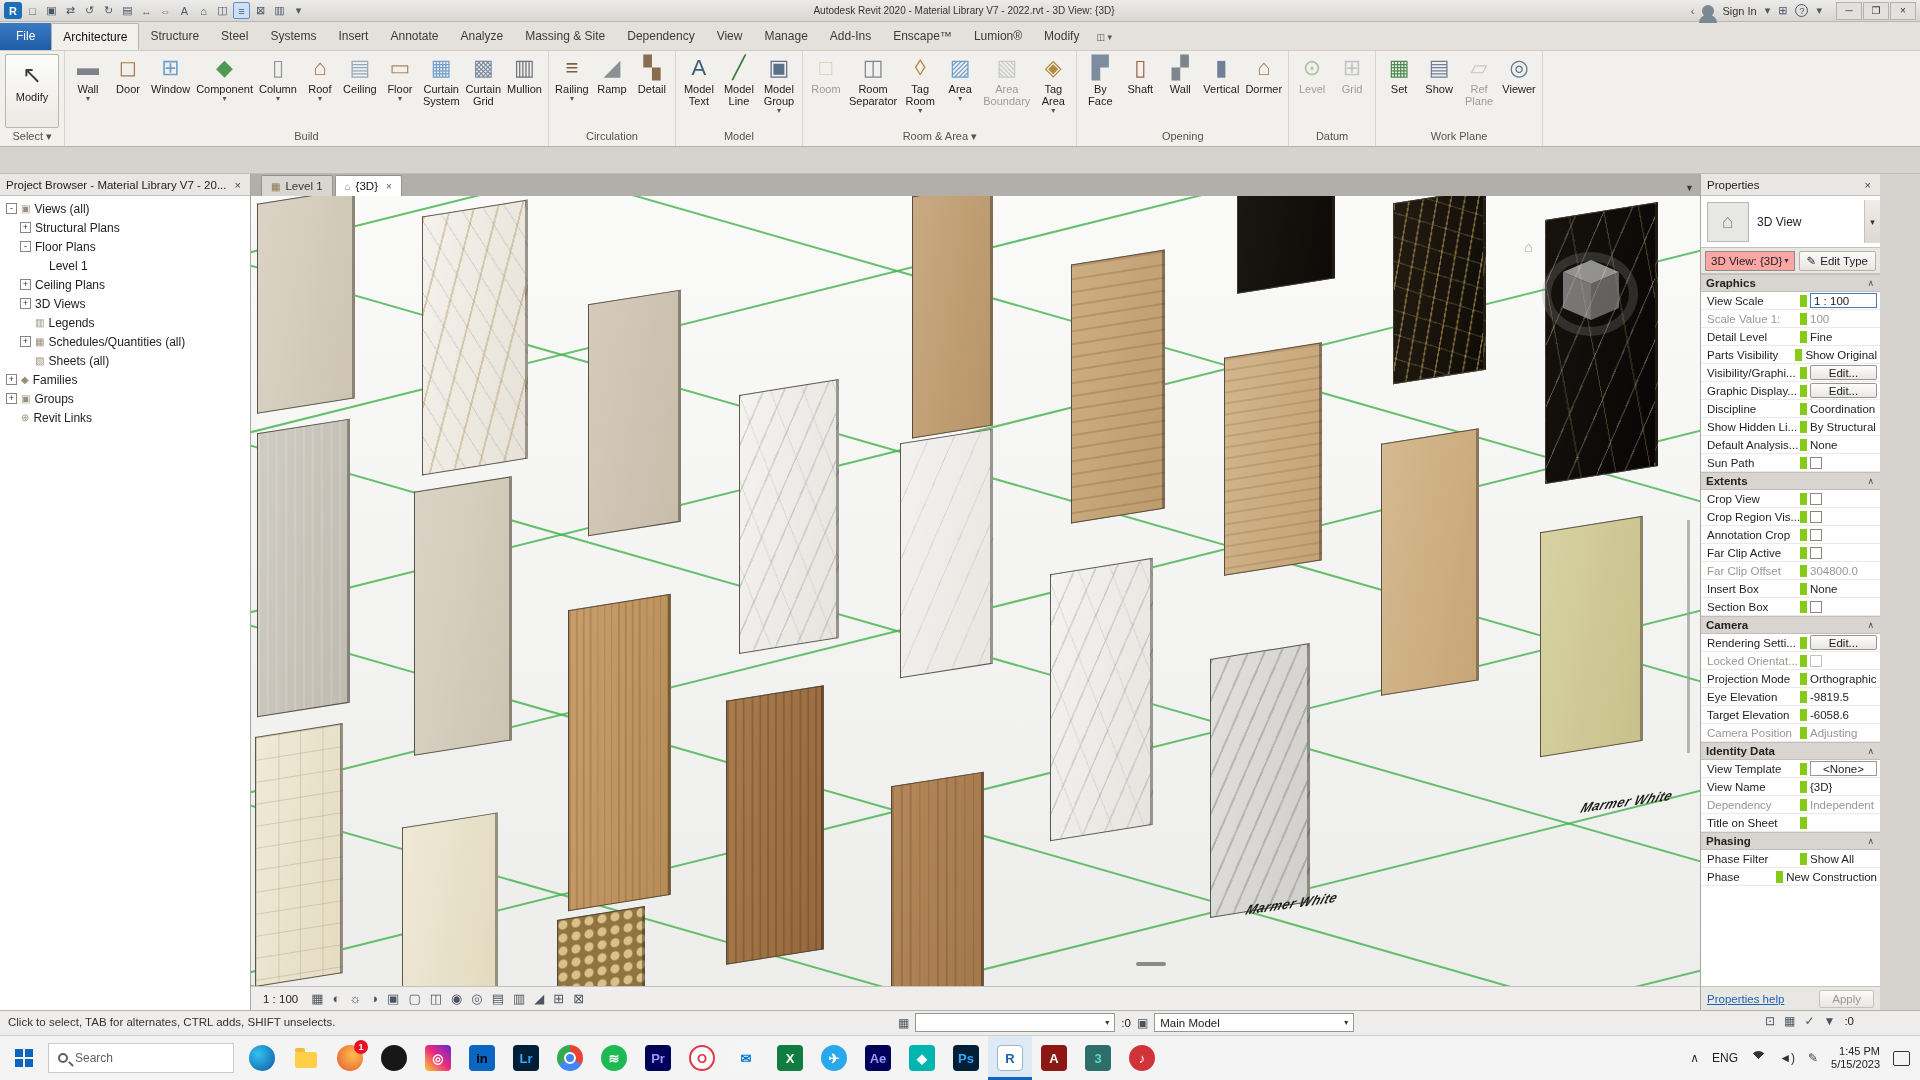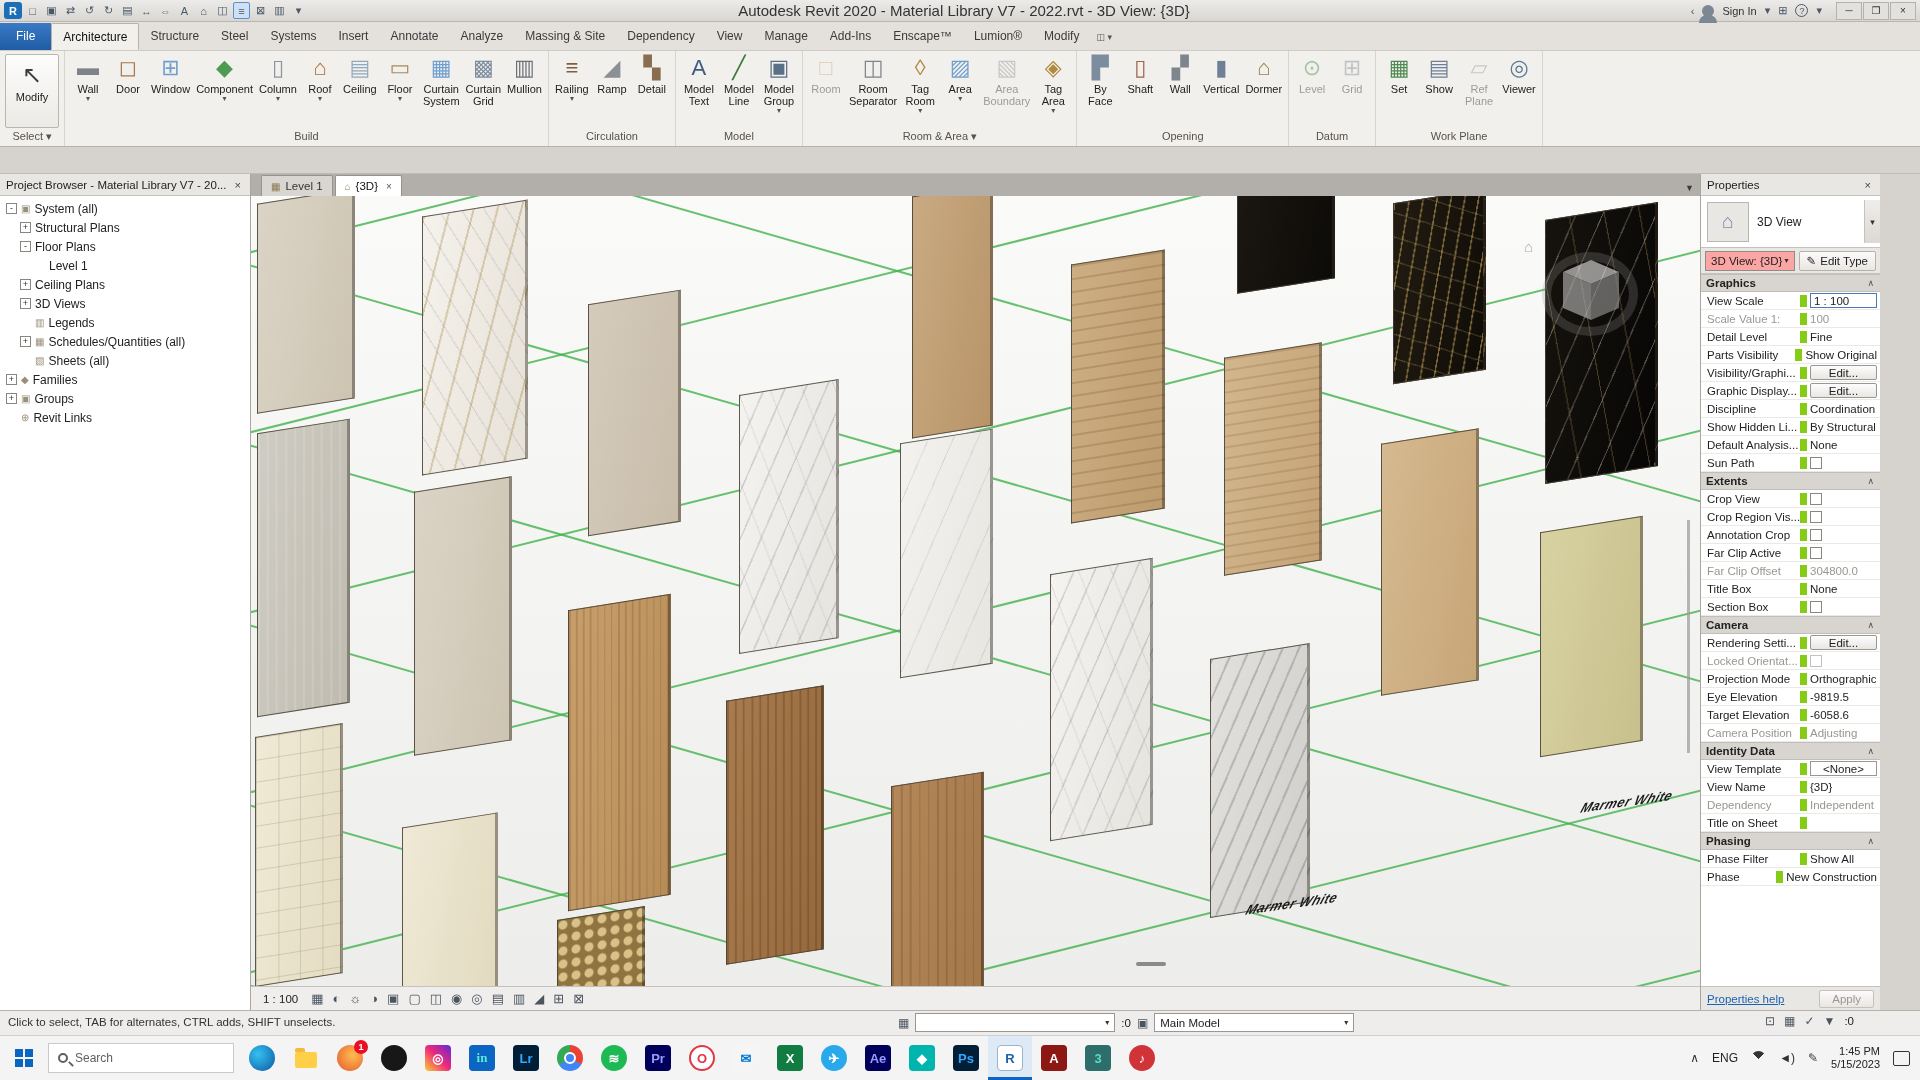--- a/index.html
+++ b/index.html
@@ -5,21 +5,21 @@
   *{box-sizing:border-box;margin:0;padding:0}
   html,body{width:1920px;height:1080px;overflow:hidden}
   body{font-family:"Liberation Sans",sans-serif;font-size:12px;background:#d6d3ce;color:#222;-webkit-user-select:none;user-select:none}
 
   
   #titlebar{height:22px;background:linear-gradient(#ecebe9,#d9d6d2);display:flex;align-items:center;position:relative;border-bottom:1px solid #b9b6b1}
   #qat{display:flex;align-items:center;gap:2px;padding-left:4px;z-index:2}
   .qat-btn{min-width:17px;height:17px;display:flex;align-items:center;justify-content:center;font-size:11px;color:#4a586a;border-radius:2px}
   .qat-btn.on{border:1px solid #5f8fd0;background:#cfe0f5}
   .qat-btn.logo{background:#1c6fb7;color:#fff;font-weight:bold;border-radius:3px;min-width:18px}
-  #window-title{position:absolute;left:8px;right:0;text-align:center;font-size:15px;color:#333;pointer-events:none}
+  #window-title{position:absolute;left:8px;right:0;text-align:center;font-size:10px;color:#333;pointer-events:none}
   #titlebar-right{margin-left:auto;display:flex;align-items:center;gap:8px;padding-right:4px;z-index:2}
   .tb-ico{font-size:11px;color:#4a586a}
   .avatar{width:12px;height:12px;border-radius:50%;background:#7c8794;position:relative}
   .avatar:after{content:"";position:absolute;left:-3px;top:10px;width:18px;height:8px;border-radius:8px 8px 0 0;background:#7c8794}
   #signin-label{font-size:11px;color:#333}
   .help-circle{width:13px;height:13px;border-radius:50%;border:1px solid #4a586a;color:#4a586a;font-size:9px;display:flex;align-items:center;justify-content:center}
   .wbtns{display:flex;gap:1px;margin-left:6px}
   .wbtn{width:26px;height:18px;display:flex;align-items:center;justify-content:center;font-size:10px;color:#333;background:#e3e1dd;border:1px solid #b5b2ad}
 
   
@@ -436,21 +436,21 @@
 
   <aside id="browser">
     <div class="panel-header">
       <span>Project Browser - Material Library V7 - 20...</span>
       <span class="x">×</span>
     </div>
     <div id="tree">
         <div class="titem" style="padding-left: 6px;">
           <span class="exp">-</span>
           <span class="ticon">▣</span>
-          <span>System (all)</span>
+          <span>Views (all)</span>
         </div>
         <div class="titem" style="padding-left: 20px;">
           <span class="exp">+</span>
           <span>Structural Plans</span>
         </div>
         <div class="titem" style="padding-left: 20px;">
           <span class="exp">-</span>
           <span>Floor Plans</span>
         </div>
         <div class="titem" style="padding-left: 34px;">
@@ -699,21 +699,21 @@
             <span class="pcheck"></span>
           </div>
         </div>
         <div class="prow dim">
           <span class="plabel">Far Clip Offset</span>
           <div class="pval">
             <span class="ptext">304800.0</span>
           </div>
         </div>
         <div class="prow">
-          <span class="plabel">Title Box</span>
+          <span class="plabel">Insert Box</span>
           <div class="pval">
             <span class="ptext">None</span>
           </div>
         </div>
         <div class="prow">
           <span class="plabel">Section Box</span>
           <div class="pval">
             <span class="pcheck"></span>
           </div>
         </div>
@@ -856,21 +856,21 @@
         <span class="app-ic circle" style="background: radial-gradient(circle at 60% 40%, rgb(255, 189, 79), rgb(228, 87, 46)); color: rgb(255, 255, 255);"></span>
         <span class="badge">1</span>
       </div>
       <div class="app">
         <span class="app-ic circle" style="background: rgb(24, 23, 23); color: rgb(255, 255, 255);"></span>
       </div>
       <div class="app">
         <span class="app-ic" style="background: linear-gradient(45deg, rgb(249, 206, 52), rgb(238, 42, 123), rgb(98, 40, 215)); color: rgb(255, 255, 255);">◎</span>
       </div>
       <div class="app">
-        <span class="app-ic" style="background: rgb(10, 102, 194); color: #5eead4; font-family: Liberation Serif, serif;">in</span>
+        <span class="app-ic" style="background: rgb(10, 102, 194); color: #000000;">in</span>
       </div>
       <div class="app">
         <span class="app-ic" style="background: rgb(0, 30, 54); color: rgb(49, 168, 255);">Lr</span>
       </div>
       <div class="app">
         <span class="app-ic circle" style="background: conic-gradient(rgb(234, 67, 53) 0deg, rgb(234, 67, 53) 33%, rgb(66, 133, 244) 33%, rgb(66, 133, 244) 66%, rgb(52, 168, 83) 66%, rgb(52, 168, 83) 100%); color: rgb(255, 255, 255);">
           <span class="chrome-center"></span>
         </span>
       </div>
       <div class="app">

